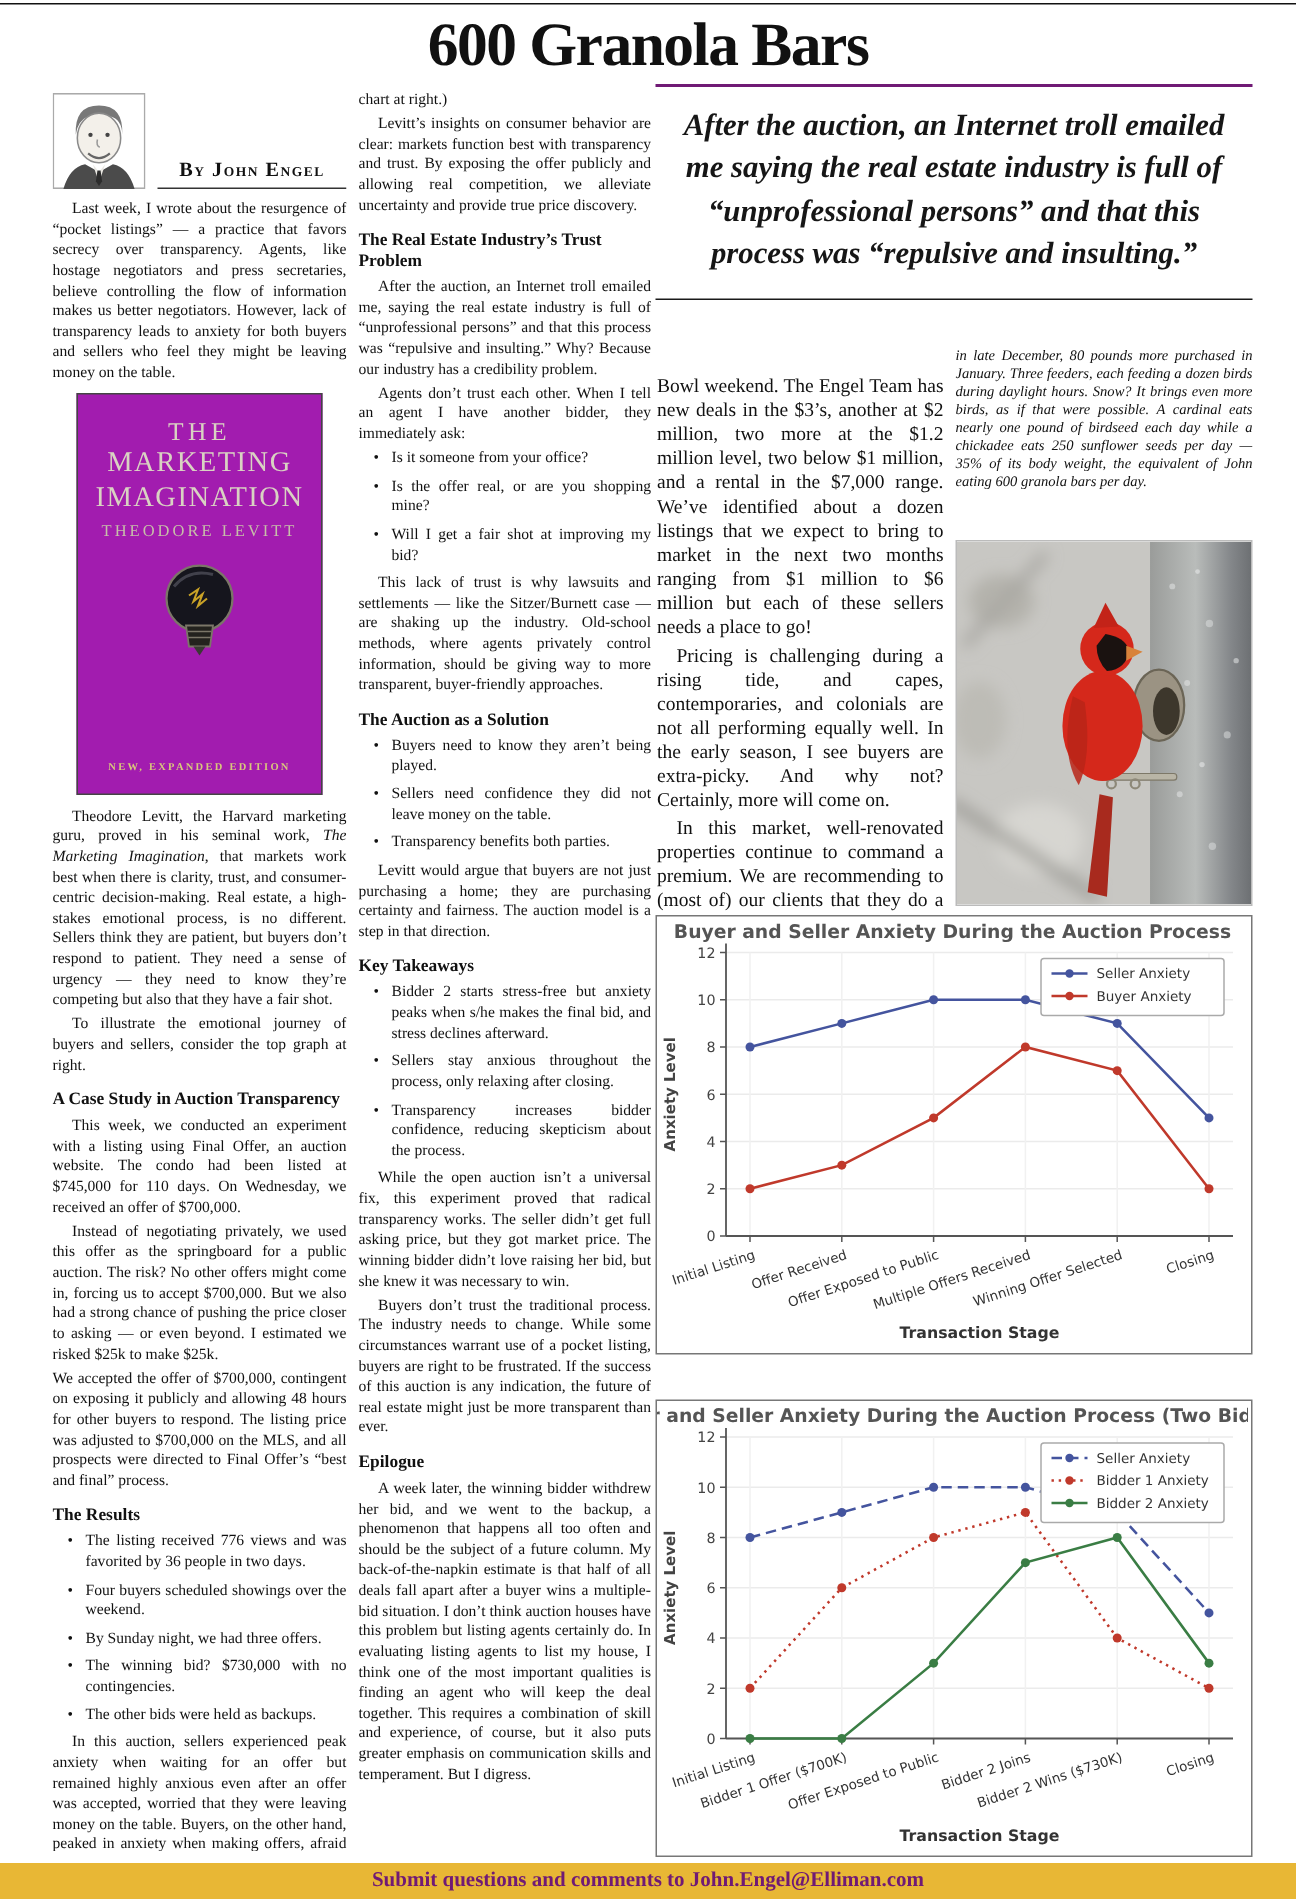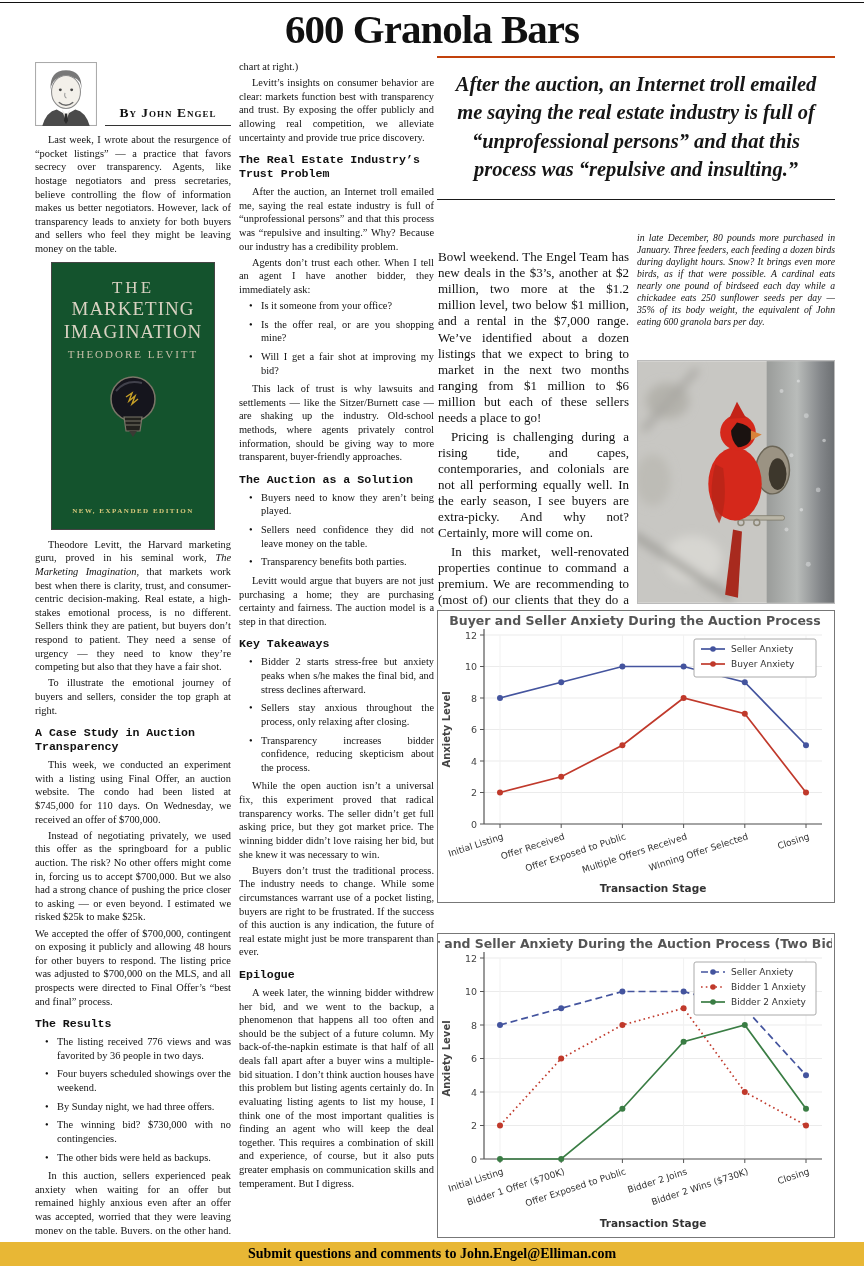--- a/index.html
+++ b/index.html
@@ -4,53 +4,53 @@
 <style>
   html,body{margin:0;padding:0;background:#fff;}
   .page{position:relative;width:864px;height:1266px;background:#fff;overflow:hidden;
         font-family:"Liberation Serif",serif;color:#111;}
   .top-rule{position:absolute;top:2px;left:0;width:864px;border-top:1.5px solid #111;}
   .masthead{position:absolute;top:5px;left:0;width:864px;text-align:center;}
   .masthead h1{margin:0;font-size:41px;font-weight:700;letter-spacing:-1px;}
   .col{position:absolute;font-size:10.4px;line-height:1.31;text-align:justify;overflow:hidden;}
   .col p{margin:0 0 2.5px 0;text-indent:13px;}
   .col p.noindent{text-indent:0;}
-  .col h3{font-size:11.6px;margin:9px 0 4px 0;text-align:left;line-height:1.2;font-family:Liberation Mono, monospace;}
+  .col h3{font-size:11.6px;margin:9px 0 4px 0;text-align:left;line-height:1.2;}
   .col ul{list-style:none;margin:2px 0 4px 0;padding:0 0 0 22px;}
   .col li{position:relative;margin:0 0 5px 0;}
   .col li::before{content:"•";position:absolute;left:-12px;top:0;}
   #col1{left:35px;top:62px;width:196px;height:1172px;}
   #col2{left:239px;top:60px;width:195px;height:1176px;}
   .byline-row{display:flex;align-items:flex-end;margin-bottom:7px;}
   .byline-portrait{width:62px;height:64px;flex:0 0 auto;margin-right:8px;}
   .byline-name{flex:1;font-variant:small-caps;font-weight:600;font-size:13.5px;
                letter-spacing:1px;border-bottom:1px solid #333;padding-bottom:3px;text-align:center;}
-  .book-cover{width:162px;height:266px;background:#14532d;margin:6px auto 8px auto;
+  .book-cover{width:162px;height:266px;background:#a21caf;margin:6px auto 8px auto;
               display:flex;flex-direction:column;align-items:center;text-align:center;
               border:1px solid #444;}
   .bc-t1{color:#d9d2c2;font-size:17px;letter-spacing:3px;margin-top:14px;text-transform:uppercase;}
   .bc-t2{color:#d9d2c2;font-size:19px;letter-spacing:1px;text-transform:uppercase;margin-top:-2px;}
   .bc-t3{color:#d9d2c2;font-size:19px;letter-spacing:1px;text-transform:uppercase;margin-top:-2px;}
   .bc-author{color:#c7bfa9;font-size:11px;letter-spacing:2px;text-transform:uppercase;margin-top:2px;}
   .bc-bulb{margin-top:8px;}
   .bc-edition{margin-top:auto;margin-bottom:12px;color:#d8c87c;font-size:7px;letter-spacing:1.5px;font-weight:700;}
   .right-region{position:absolute;left:437px;top:56px;width:398px;height:1184px;}
-  .pullquote{border-top:2px solid #c2410c;border-bottom:1.5px solid #1a1a1a;
+  .pullquote{border-top:2px solid #701a75;border-bottom:1.5px solid #1a1a1a;
              padding:12px 4px 16px 4px;text-align:center;font-size:20.5px;line-height:1.38;
              font-weight:700;font-style:italic;color:#161616;}
   #col3{left:1px;top:193px;width:191px;height:372px;font-size:13px;line-height:1.24;}
   #col4{left:200px;top:176px;width:198px;height:372px;font-size:9.7px;line-height:1.24;}
   .italic{font-style:italic;}
   .photo{position:absolute;left:200px;top:304px;width:198px;height:244px;border:1px solid #bbb;box-sizing:border-box;}
   .chart-box{position:absolute;left:0;width:396px;border:1.2px solid #777;background:#fff;box-sizing:content-box;}
   #chart1{top:554px;height:291px;}
   #chart2{top:877px;height:303px;}
   .footer-bar{position:absolute;left:0;bottom:0;width:864px;height:24px;background:#e8b735;
               display:flex;align-items:center;justify-content:center;
-              font-size:14px;font-weight:600;color:#000000;}
+              font-size:14px;font-weight:600;color:#701a75;}
 </style>
 </head>
 <body>
 
 <div class="page">
   <div class="top-rule"></div>
 
   <div class="masthead">
     <h1>600 Granola Bars</h1>
   </div>

